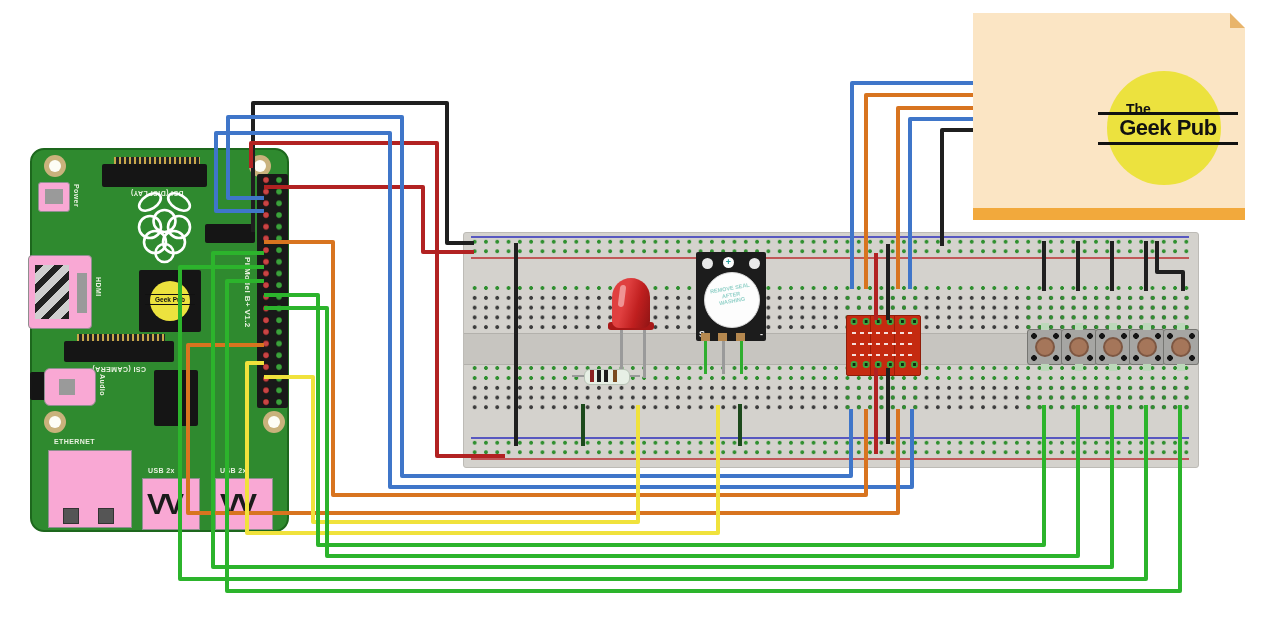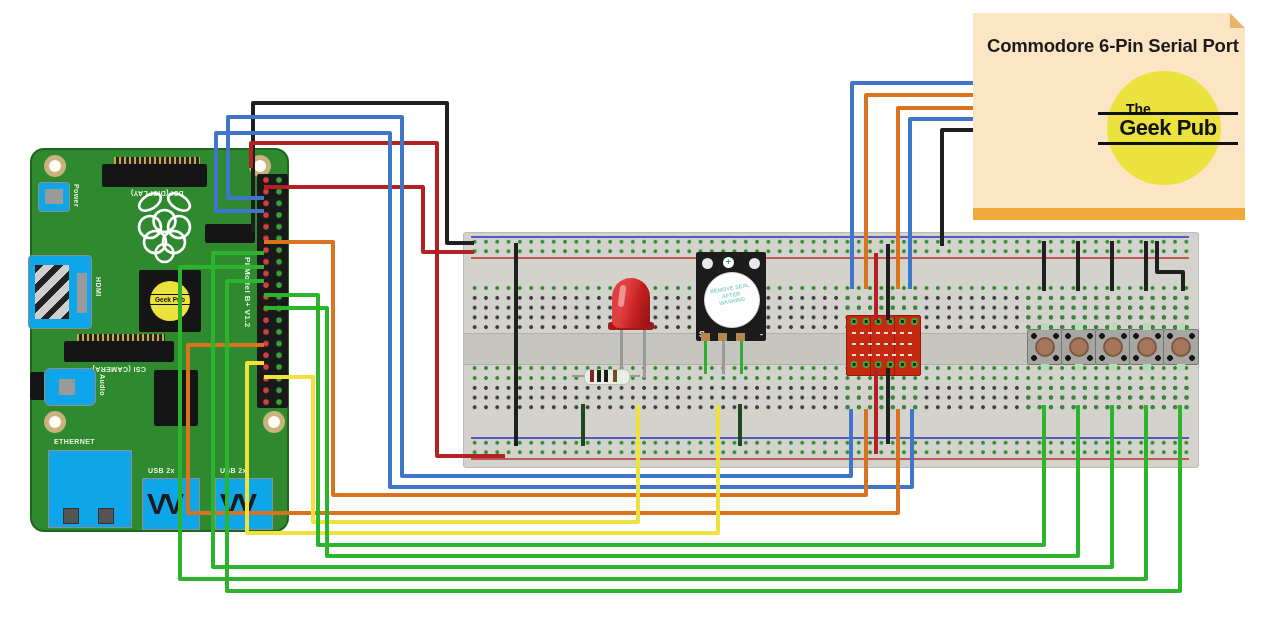--- a/index.html
+++ b/index.html
@@ -13,21 +13,21 @@
   .bb-blue{background:#5858c0;} .bb-red{background:#c05858;}
   .bb-gap{position:absolute;left:0;top:100px;width:734px;height:30px;background:#c7c5c0;
           border-top:1px solid #b3b1ac;border-bottom:1px solid #b3b1ac;}
   .dots{position:absolute;background-image:radial-gradient(circle, var(--c) 1.6px, transparent 2.2px);}
   .dk{--c:#3c3c3c;} .gn{--c:#2f8f2f;}
   
   #pi{left:30px;top:148px;width:255px;height:380px;background:#2f8a2f;border:2px solid #1d671d;
       border-radius:14px;}
   .hole{position:absolute;width:22px;height:22px;border-radius:50%;background:#c9b27c;}
   .hole i{position:absolute;left:5px;top:5px;width:12px;height:12px;border-radius:50%;background:#fdfdf6;}
-  .port{position:absolute;background:#0ea5e9;border:1px solid #8f8f8f;}
+  .port{position:absolute;background:#f9a8d4;border:1px solid #8f8f8f;}
   .chip{position:absolute;background:#151515;border-radius:2px;}
   .pilabel{position:absolute;color:#e9f2e0;font-size:7px;font-weight:bold;letter-spacing:.4px;white-space:nowrap;}
   .rot90{transform:rotate(90deg);transform-origin:0 0;}
   .rot180{transform:rotate(180deg);text-align:center;}
   #gpio{position:absolute;left:225px;top:24px;width:31px;height:234px;background:#191919;border-radius:2px;
     background-image:
       radial-gradient(circle at 9px 6px, #c94545 2.2px, #7a1d1d 3px, transparent 3.4px),
       radial-gradient(circle at 22px 6px, #3da13d 2.2px, #1d5c1d 3px, transparent 3.4px);
     background-size:31px 11.7px;}
   .teeth{position:absolute;height:7px;background:repeating-linear-gradient(90deg,#caa84a 0 2px,#222 2px 5px);}
@@ -293,19 +293,18 @@
     <polyline class="w-green" points="264,295 318,295 318,545 1044,545 1044,405"></polyline>
     <polyline class="w-green" points="264,308 327,308 327,556 1078,556 1078,405"></polyline>
     <polyline class="w-green" points="264,253 213,253 213,567 1112,567 1112,405"></polyline>
     <polyline class="w-green" points="264,267 180,267 180,579 1146,579 1146,405"></polyline>
     <polyline class="w-green" points="264,281 227,281 227,591 1180,591 1180,405"></polyline>
   </svg>
 
   <div id="legend" class="abs">
     <div class="fold"></div>
     <div class="bar"></div>
-    <div class="title">Commodore 6-Pin Serial Port</div>
   </div>
   <div id="logo-circle" class="abs"></div>
   <div id="logo-band" class="abs">Geek Pub</div>
   <div id="logo-the" class="abs">The</div>
 
 </div>
 
 </body></html>

